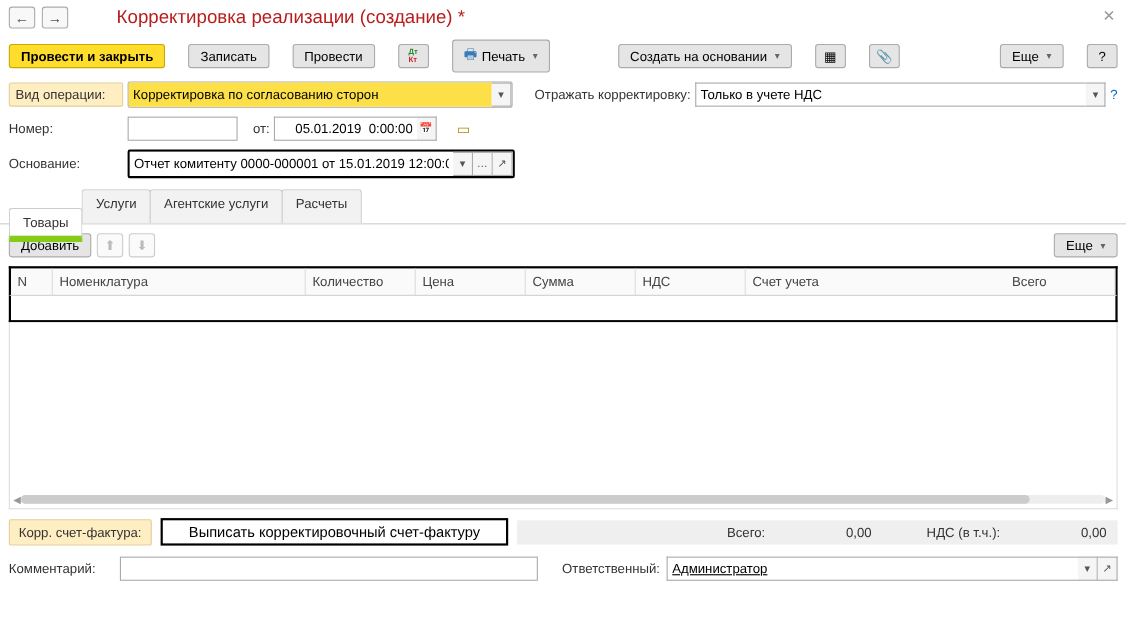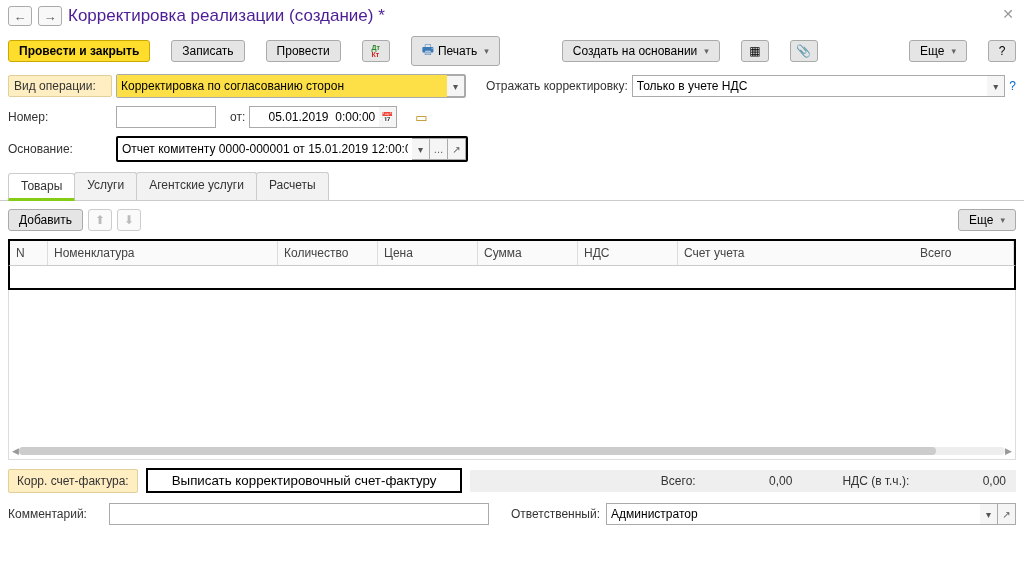--- a/index.html
+++ b/index.html
@@ -26,21 +26,22 @@
     border-radius: 3px;
     display: inline-flex;
     align-items: center;
     justify-content: center;
     cursor: pointer;
     font-size: 13px;
     color: #555;
   }
   .page-title {
     font-size: 17px;
-    color: #4c1d95;
+    color: #b91c1c;
+    margin-left: 38px;
   }
   .close-x {
     position: absolute;
     top: 6px; right: 10px;
     font-size: 14px;
     color: #999;
     cursor: pointer;
   }
   .toolbar {
     display: flex;
@@ -131,22 +132,22 @@
     border: 1px solid #ccc;
     border-bottom: none;
     background: #f2f2f2;
     cursor: pointer;
     margin-right: -1px;
     border-radius: 3px 3px 0 0;
     position: relative;
   }
   .tab.active {
     background: #fff;
-    border-bottom: 3px solid #84cc16;
-    top: 1px;
+    border-bottom: 6px solid #84cc16;
+    top: 17px;
     z-index: 1;
   }
   .toolbar2 {
     display: flex;
     align-items: center;
     gap: 5px;
     padding: 8px;
   }
   .arrow-btn {
     width: 24px; height: 22px;
@@ -363,17 +364,17 @@
     </span>
   </div>
 </div>
 
 <div class="footer2">
   <span class="label" style="width:95px">Комментарий:</span>
   <input class="input" style="width: 380px;" value="">
   <span style="width:10px"></span>
   <span class="label">Ответственный:</span>
   <div class="input-combo" style="flex:1">
-    <input class="input" style="flex: 1 1 0%;" value="Администратор">
+    <input class="input" style="flex: 1 1 0%; text-decoration: underline;" value="Администратор">
     <div class="combo-btn">▾</div>
     <div class="combo-btn">↗</div>
   </div>
 </div>
 
 </body></html>

